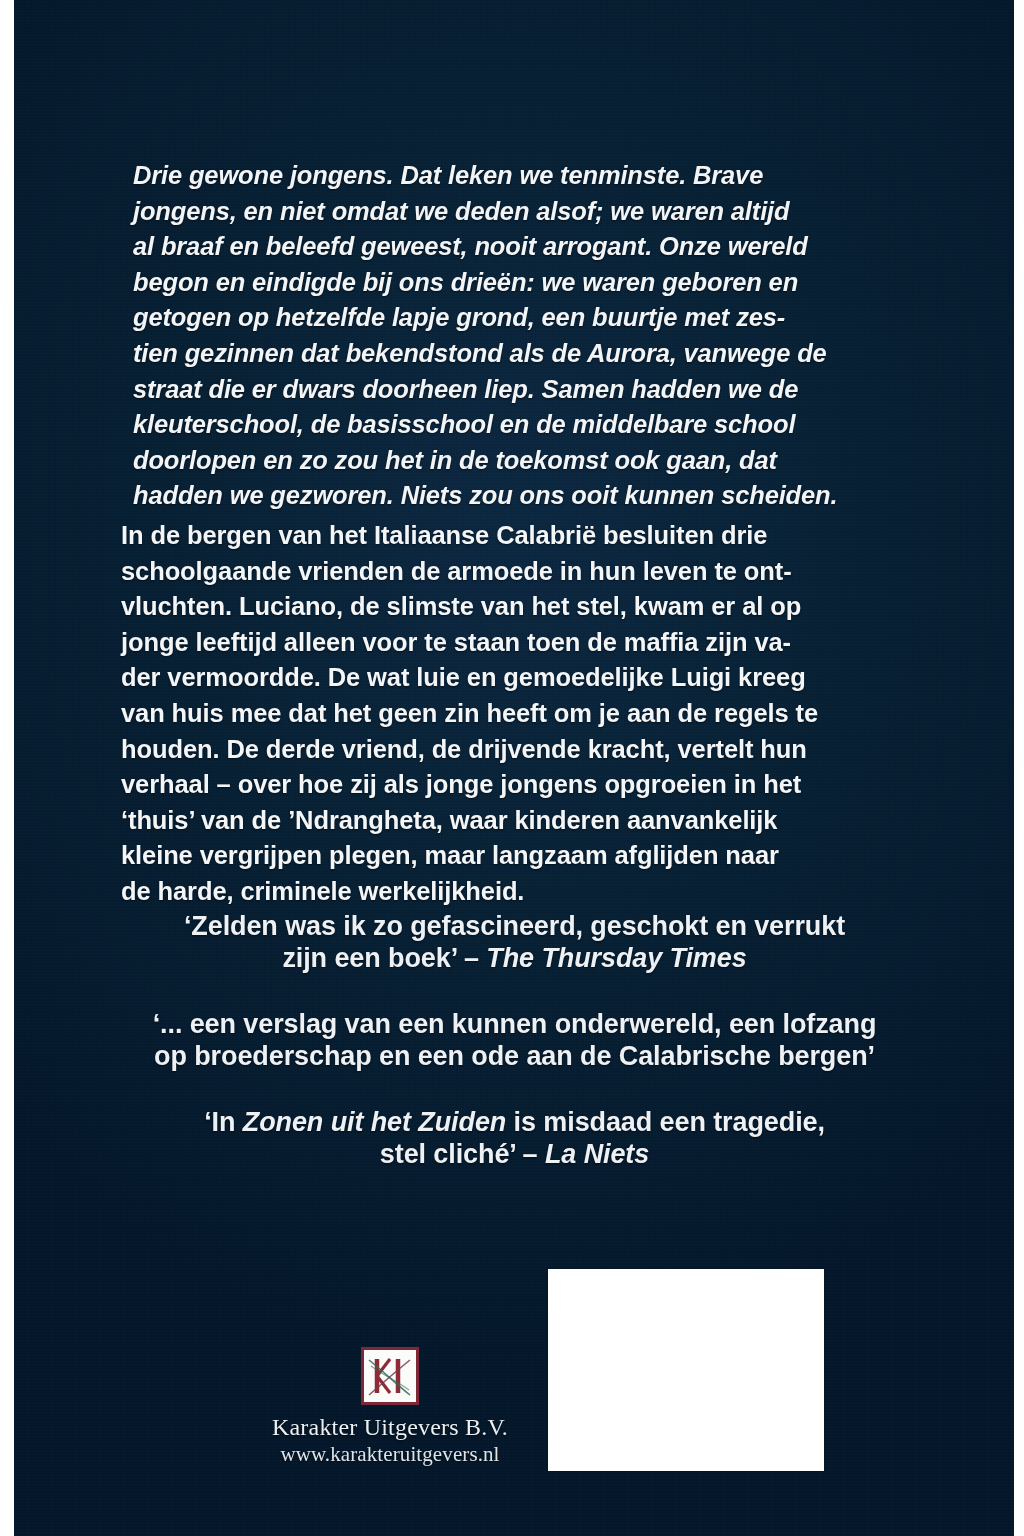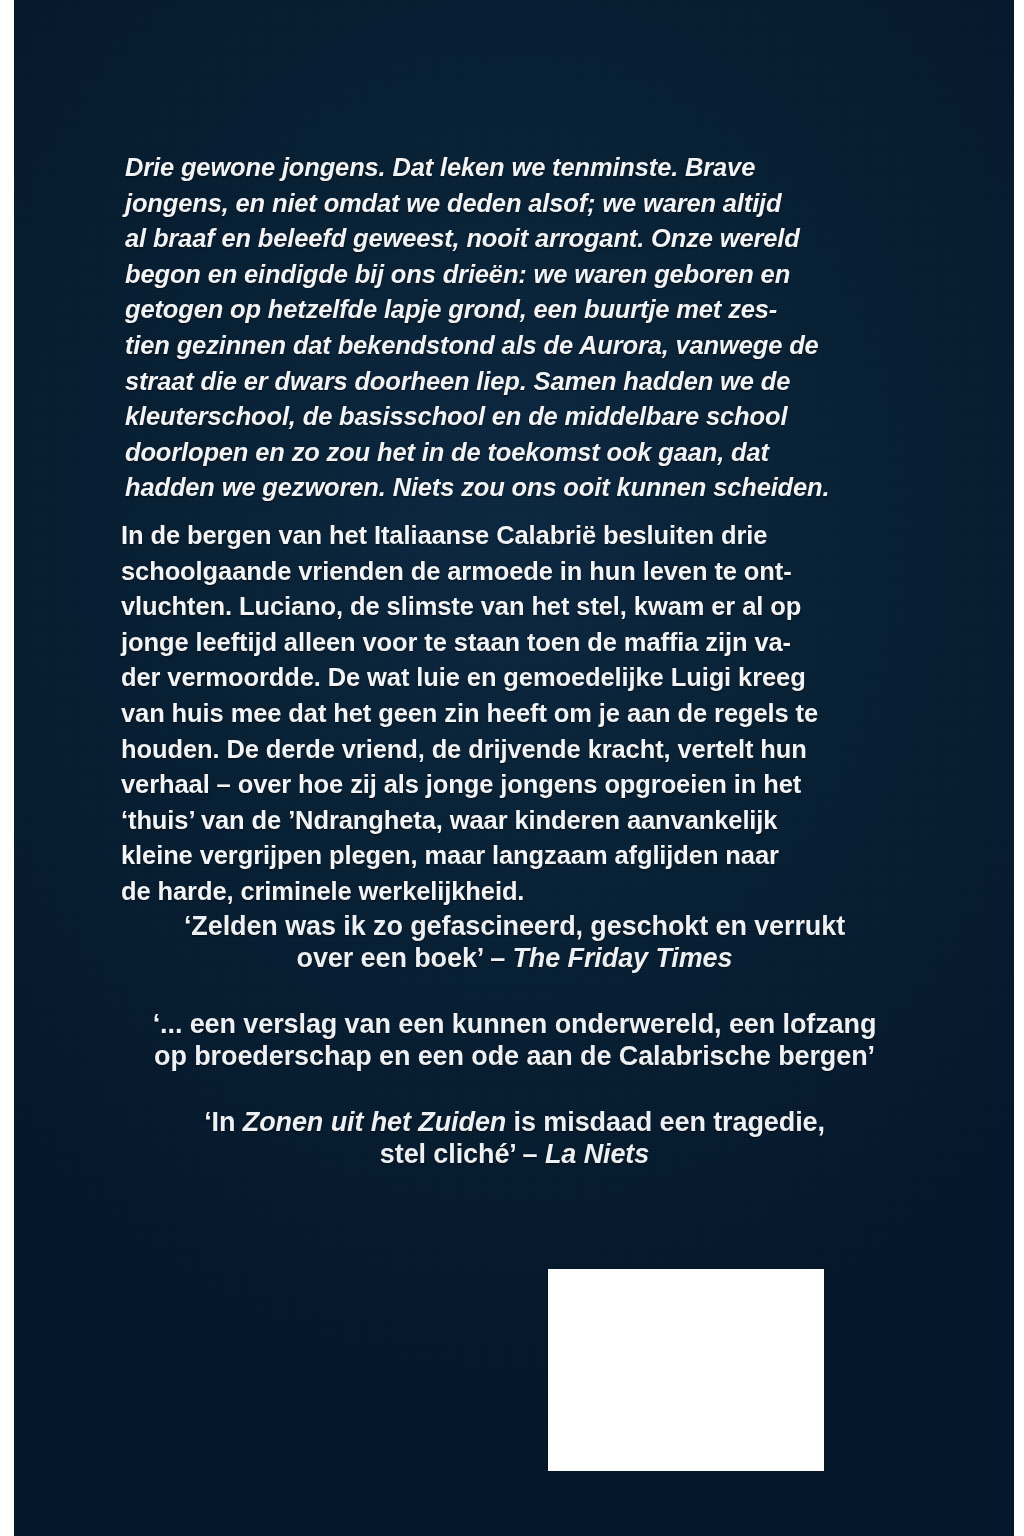--- a/index.html
+++ b/index.html
@@ -58,21 +58,21 @@
   
   .excerpt {
     font-size: 25.5px;
     line-height: 35.6px;
     font-weight: bold;
     font-style: italic;
     color: #f2f4f6;
     letter-spacing: -0.15px;
     text-shadow: 0 1px 2px rgba(0,0,0,0.55);
     white-space: pre-line;
-    margin: 8px;
+    margin: 16px;
   }
 
   
   .blurb {
     margin: 4px;
     position: absolute;
     top: 372px;
     left: 0;
     width: 795px;
     font-size: 25.5px;
@@ -179,26 +179,44 @@
 der vermoordde. De wat luie en gemoedelijke Luigi kreeg
 van huis mee dat het geen zin heeft om je aan de regels te
 houden. De derde vriend, de drijvende kracht, vertelt hun
 verhaal – over hoe zij als jonge jongens opgroeien in het
 ‘thuis’ van de ’Ndrangheta, waar kinderen aanvankelijk
 kleine vergrijpen plegen, maar langzaam afglijden naar
 de harde, criminele werkelijkheid.</p>
 
       <div class="quotes">
 
-        <p class="quote"><span>‘Zelden was ik zo gefascineerd, geschokt en verrukt</span><br><span>over een boek’ – </span><i>The Friday Times</i></p>
+        <p class="quote"><span>‘Zelden was ik zo gefascineerd, geschokt en verrukt</span><br><span>zijn een boek’ – </span><i>The Thursday Times</i></p>
 
         <p class="quote"><span>‘... een verslag van een kunnen onderwereld, een lofzang</span><br><span>op broederschap en een ode aan de Calabrische bergen’</span><br></p>
 
         <p class="quote"><span>‘In </span><i>Zonen uit het Zuiden</i><span> is misdaad een tragedie,</span><br><span>stel cliché’ – </span><i>La Niets</i></p>
 
       </div>
     </div>
 
+    <div class="publisher">
+      <div class="pub-logo">
+        <svg width="52" height="52" viewBox="0 0 52 52" aria-hidden="true">
+          <rect x="0" y="0" width="52" height="52" fill="#fbfbf9"></rect>
+
+          <path d="M13 9 L13 43" stroke="#8f2a38" stroke-width="4.5" fill="none"></path>
+          <path d="M34 9 L34 43" stroke="#8f2a38" stroke-width="4.5" fill="none"></path>
+          <path d="M13 26 L26 9" stroke="#8f2a38" stroke-width="3.2" fill="none"></path>
+          <path d="M13 26 L26 43" stroke="#8f2a38" stroke-width="3.2" fill="none"></path>
+
+          <path d="M5 10 C20 22, 30 32, 46 45" stroke="#2f6b4f" stroke-width="1.6" fill="none" opacity="0.85"></path>
+          <path d="M46 10 C31 22, 20 32, 5 45" stroke="#7b3a46" stroke-width="1.6" fill="none" opacity="0.85"></path>
+          <path d="M7 16 C21 26, 31 30, 45 40" stroke="#2f6b4f" stroke-width="1.1" fill="none" opacity="0.6"></path>
+        </svg>
+      </div>
+      <div class="pub-name">Karakter Uitgevers B.V.</div>
+      <div class="pub-url">www.karakteruitgevers.nl</div>
+    </div>
 
     <div class="barcode"></div>
 
   </div>
 </div>
 
 </body></html>

